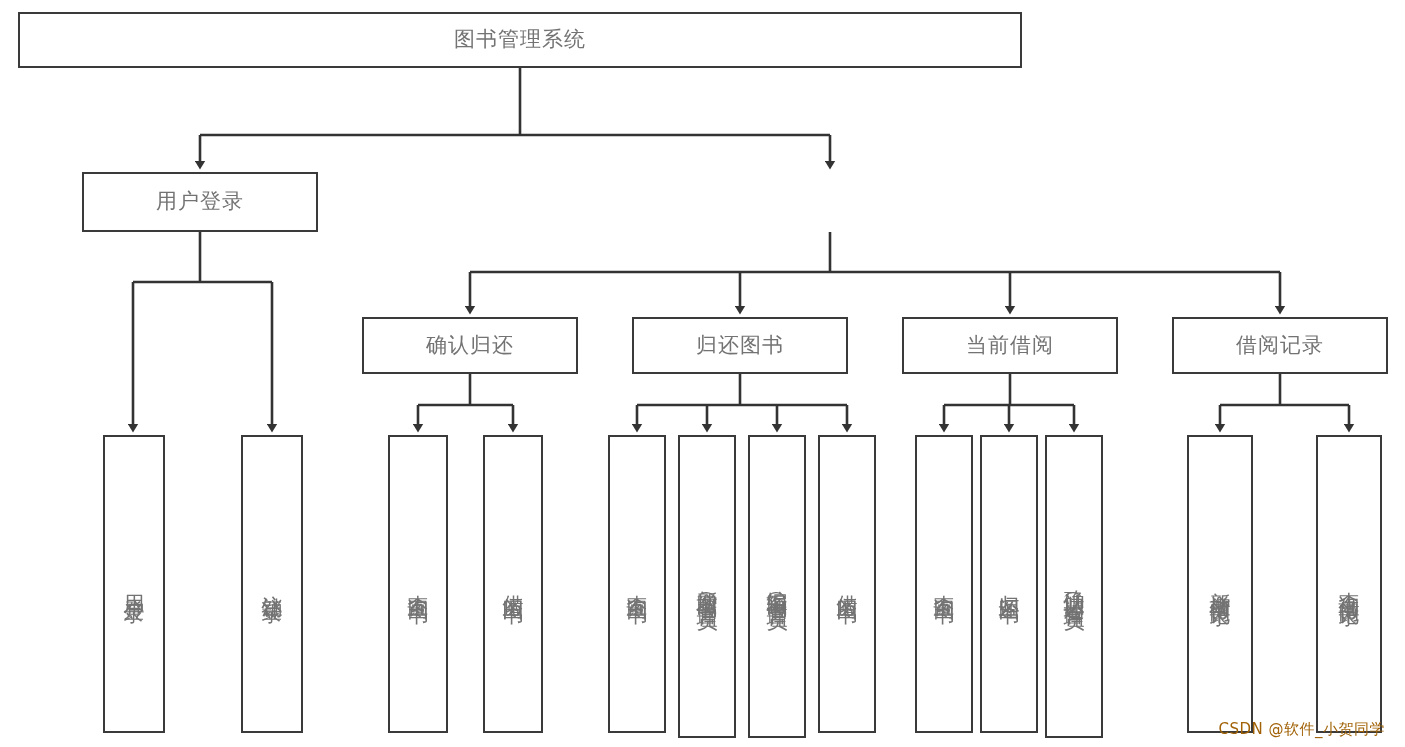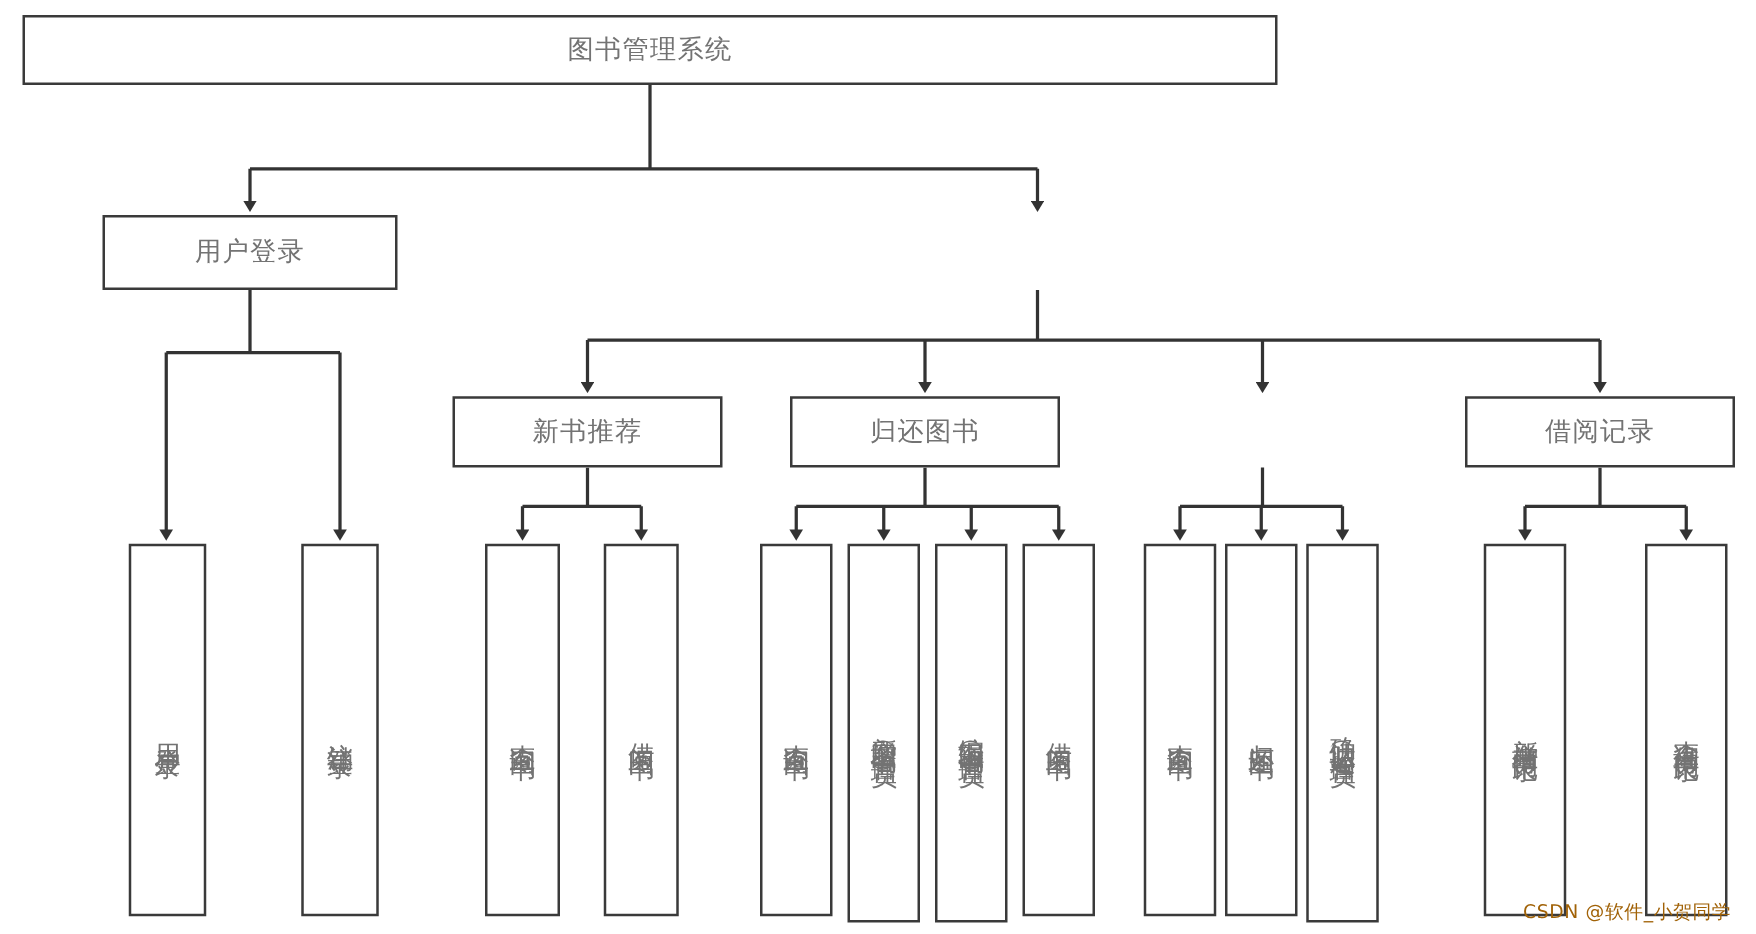--- a/index.html
+++ b/index.html
@@ -124,24 +124,27 @@
 
   <div class="node h" style="left:18px;top:12px;width:1004px;height:56px;">
     <span>图书管理系统</span>
   </div>
 
   <div class="node h" style="left:82px;top:172px;width:236px;height:60px;">
     <span>用户登录</span>
   </div>
 
   <div class="node h" style="left:362px;top:317px;width:216px;height:57px;">
-    <span>新书推荐</span>
+    <span>确认归还</span>
   </div>
   <div class="node h" style="left:632px;top:317px;width:216px;height:57px;">
     <span>归还图书</span>
+  </div>
+  <div class="node h" style="left:902px;top:317px;width:216px;height:57px;">
+    <span>当前借阅</span>
   </div>
   <div class="node h" style="left:1172px;top:317px;width:216px;height:57px;">
     <span>借阅记录</span>
   </div>
 
   <div class="node v" style="left:103px;top:435px;width:62px;height:298px;">
     <span class="vtext">用户登录</span>
   </div>
   <div class="node v" style="left:241px;top:435px;width:62px;height:298px;">
     <span class="vtext">注销登录</span>

